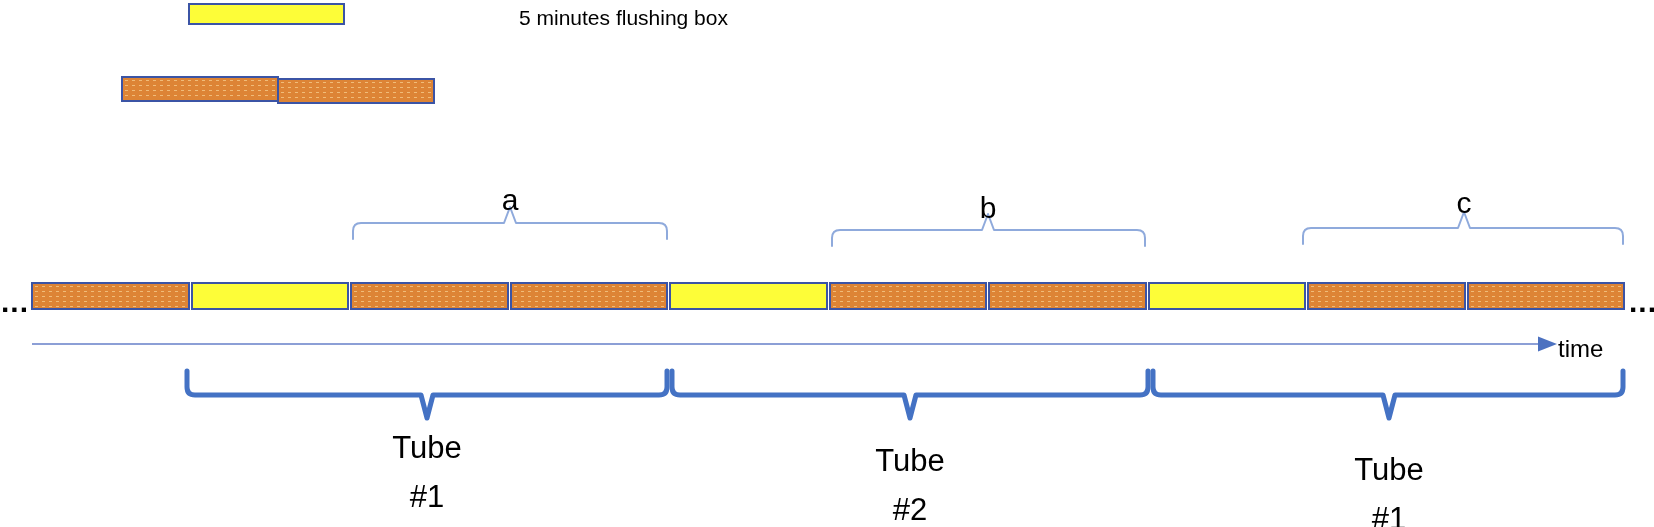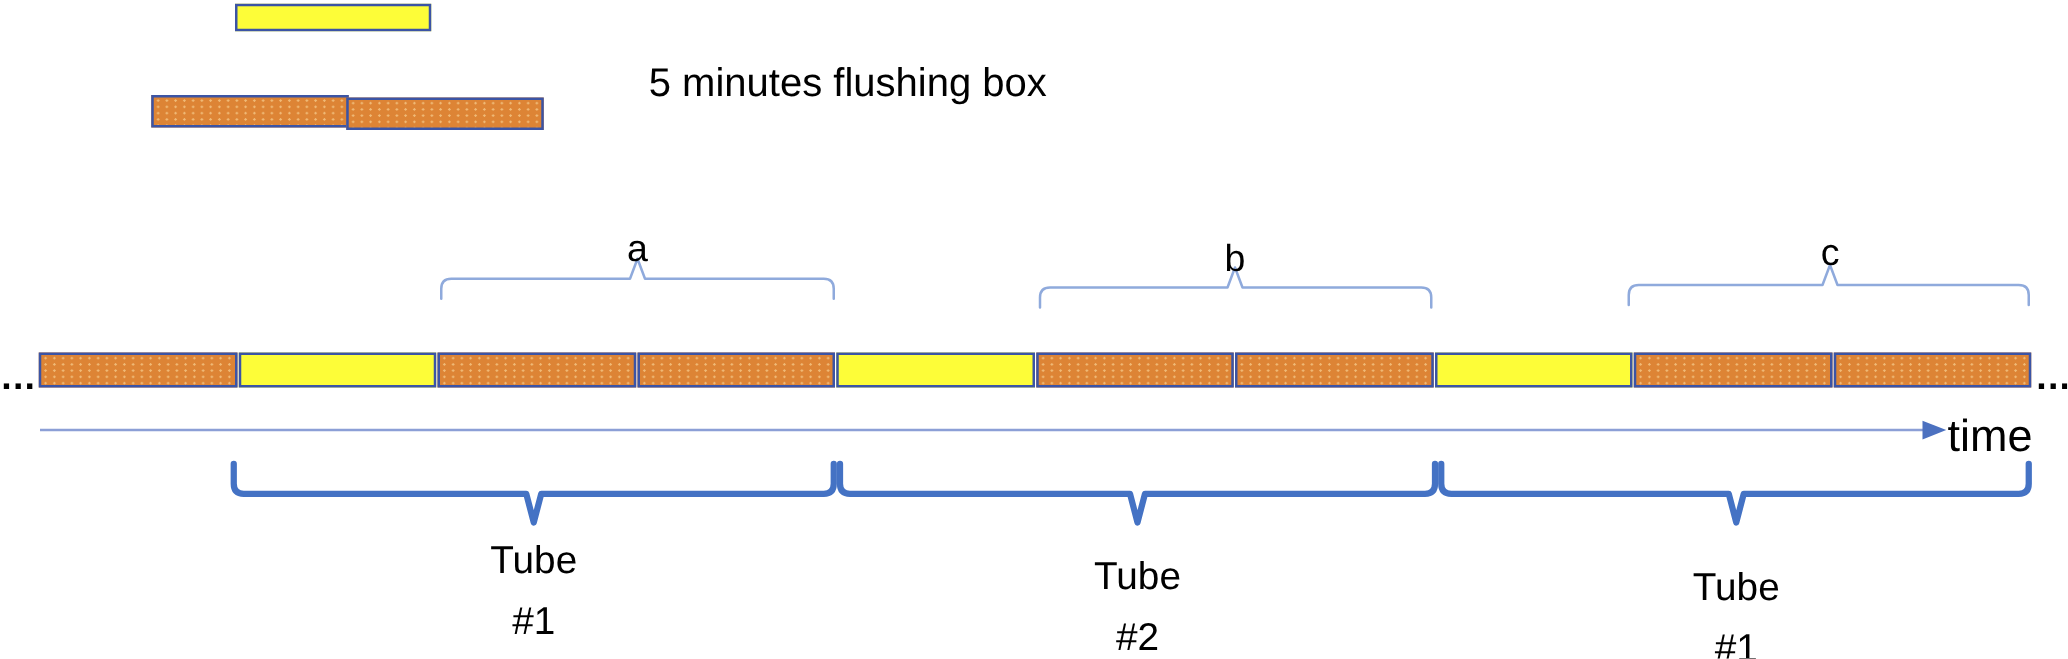--- a/index.html
+++ b/index.html
@@ -34,41 +34,40 @@
     display: flex;
     gap: 1px;
   }
   .timeline .seg { flex: 1 1 0; }
 
   .legend-pair { display: flex; }
   .legend-pair .seg { flex: none; width: 158px; height: 26px; }
   .legend-pair .seg + .seg { margin-left: -2px; margin-top: 2px; }
 
   .legend-label {
-    font-size: 32px;
+    font-size: 21px;
     line-height: 36px;
     white-space: nowrap;
-    margin-top: 48px;
   }
 
   .small-label {
     font-size: 30px;
     line-height: 34px;
     text-align: center;
   }
 
   .ellipsis {
     font-size: 30px;
     font-weight: bold;
     line-height: 34px;
     letter-spacing: 1px;
   }
 
   .time-label {
-    font-size: 36px;
+    font-size: 24px;
     line-height: 38px;
   }
 
   .tube-label {
     width: 130px;
     text-align: center;
     font-size: 31px;
     line-height: 49px;
   }
 

